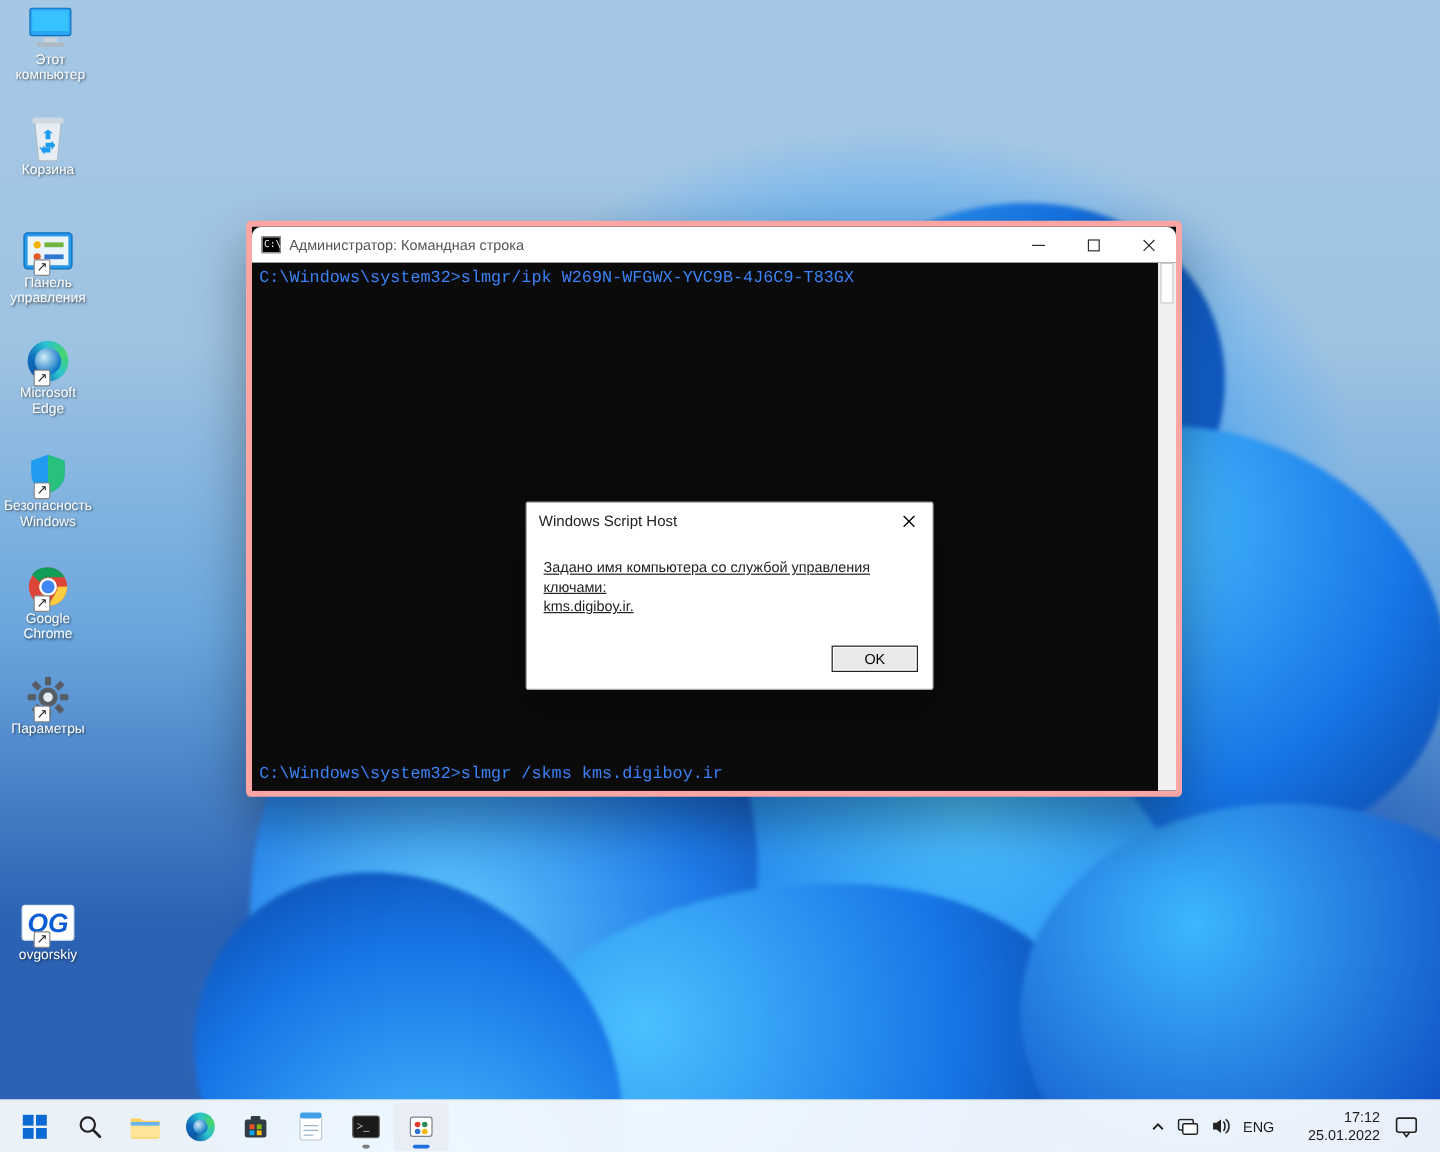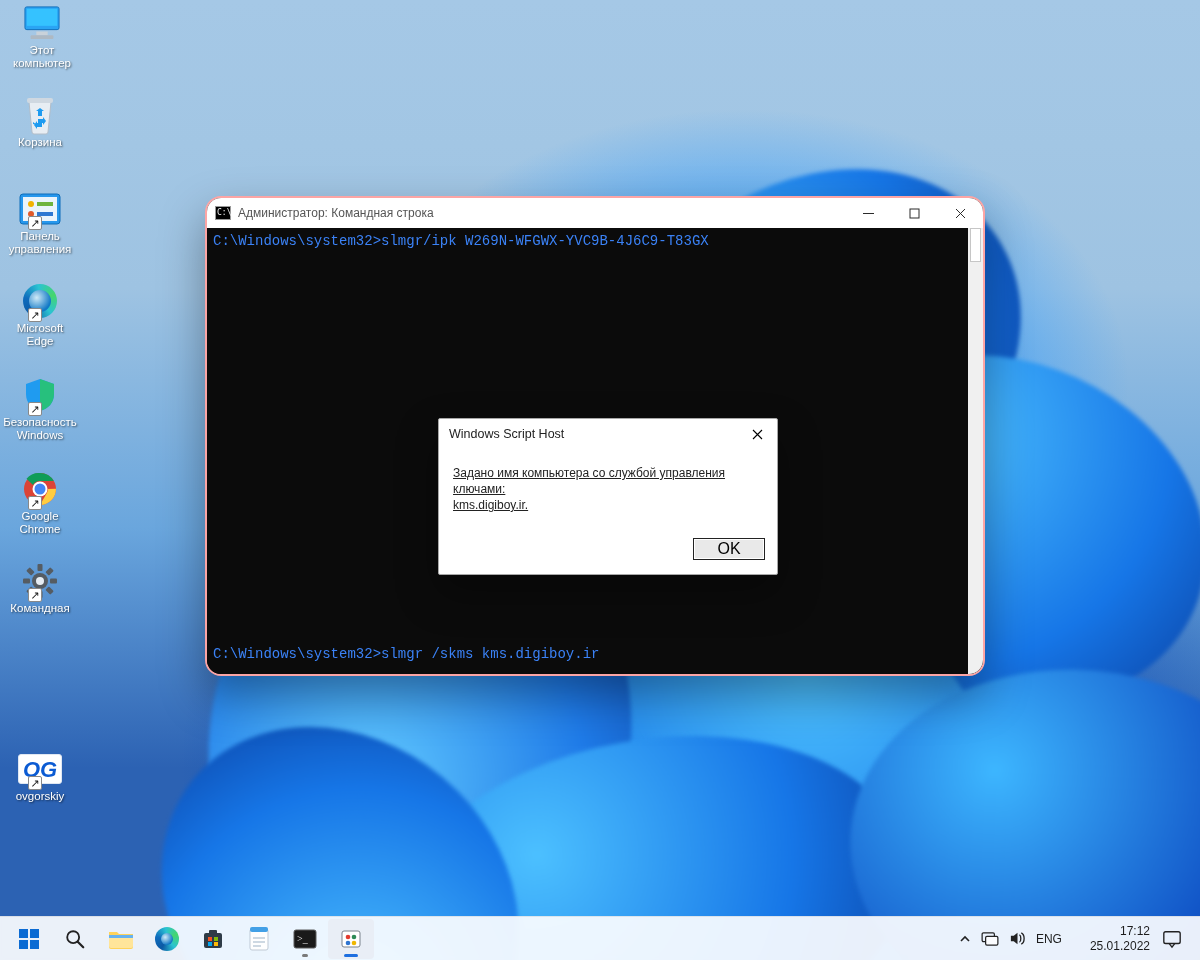--- a/index.html
+++ b/index.html
@@ -51,22 +51,22 @@
   .recycle-svg { width: 34px; height: 42px; }
   .edge-blob { width: 34px; height: 34px; border-radius: 50%; background: conic-gradient(from 210deg, #0c59a4, #0f6cbd, #2bc3d2, #46d66d, #2bc3d2, #0c59a4); position: relative;}
   .edge-blob::after { content:""; position:absolute; inset:6px; border-radius:50%; background: radial-gradient(circle at 35% 35%, #cfeaf7, #1279c6 70%); }
   .shield-svg { width: 32px; height: 36px; }
   .chrome-svg { width: 34px; height: 34px; }
   .gear-svg { width: 36px; height: 36px; }
   .og-logo { width: 44px; height: 30px; font-family: Arial Black, sans-serif; font-size: 22px; font-weight: 900; font-style: italic; color:#0b5bd3; background:#fff; border:1px solid #dfe7f2; border-radius:3px; display:flex; align-items:center; justify-content:center; text-shadow:none;}
 
   
   .cmd-window {
-    position: absolute; left: 205px; top: 196px; width: 780px; height: 480px;
-    background: #0b0b0b; border: 2px solid #fca5a5; border-radius: 16px;
+    position: absolute; left: 205px; top: 184px; width: 780px; height: 480px;
+    background: #0b0b0b; border: 5px solid #fca5a5; border-radius: 4px;
     box-shadow: 0 20px 45px rgba(0,0,0,.35);
     overflow: hidden;
   }
   .cmd-titlebar {
     background: #fff; height: 30px; display: flex; align-items: center;
     color: #555; font-size: 12px; user-select: none;
     border-top-left-radius: 8px; border-top-right-radius: 8px;
   }
   .cmd-titlebar .cmd-title-icon { width: 16px; height: 14px; margin-left: 8px; background: #000; border: 1px solid #999; position: relative; }
   .cmd-titlebar .cmd-title-icon::after { content:"C:\\"; color:#eee; font: 8px/1 Consolas, monospace; position:absolute; left:1px; top:2px; }
@@ -97,21 +97,21 @@
   .dialog .dlg-title .dlg-close { margin-left:auto; width: 32px; height: 24px; display:flex; align-items:center; justify-content:center; }
   .dialog .dlg-body {
     padding: 16px 14px 4px 14px; line-height: 1.35; text-decoration: underline;
   }
   .dialog .dlg-buttons {
     display:flex; justify-content:flex-end; padding: 20px 12px 14px;
   }
   .dialog .okbtn {
     width: 72px; height: 22px; border: 1px solid #222;
     box-shadow: inset 0 0 0 1px #fff; background:#e9e9e9;
-    font-size: 16px; cursor: pointer;
+    font-size: 12px; cursor: pointer;
   }
 
   
   .taskbar {
     position: absolute; left:0; right:0; bottom:0; height:44px;
     background: rgba(252,253,255,.92);
     border-top: 1px solid rgba(0,0,0,.07);
     display:flex; align-items:center;
     backdrop-filter: blur(2px);
   }
@@ -233,21 +233,21 @@
               <use href="#t" transform="rotate(180)"></use>
               <use href="#t" transform="rotate(225)"></use>
               <use href="#t" transform="rotate(270)"></use>
               <use href="#t" transform="rotate(315)"></use>
             </g>
           </g>
         <circle cx="18" cy="18" r="4" fill="#e7edf3"></circle>
       </svg>
       <span class="shortcut-arrow">↗</span>
     </div>
-    <span>Командная</span>
+    <span>Параметры</span>
   </div>
 
   <div class="dicon" style="left:2px; top:750px;">
     <div class="ibox">
       <div class="og-logo">OG</div>
       <span class="shortcut-arrow">↗</span>
     </div>
     <span>ovgorskiy</span>
   </div>
 </div>

